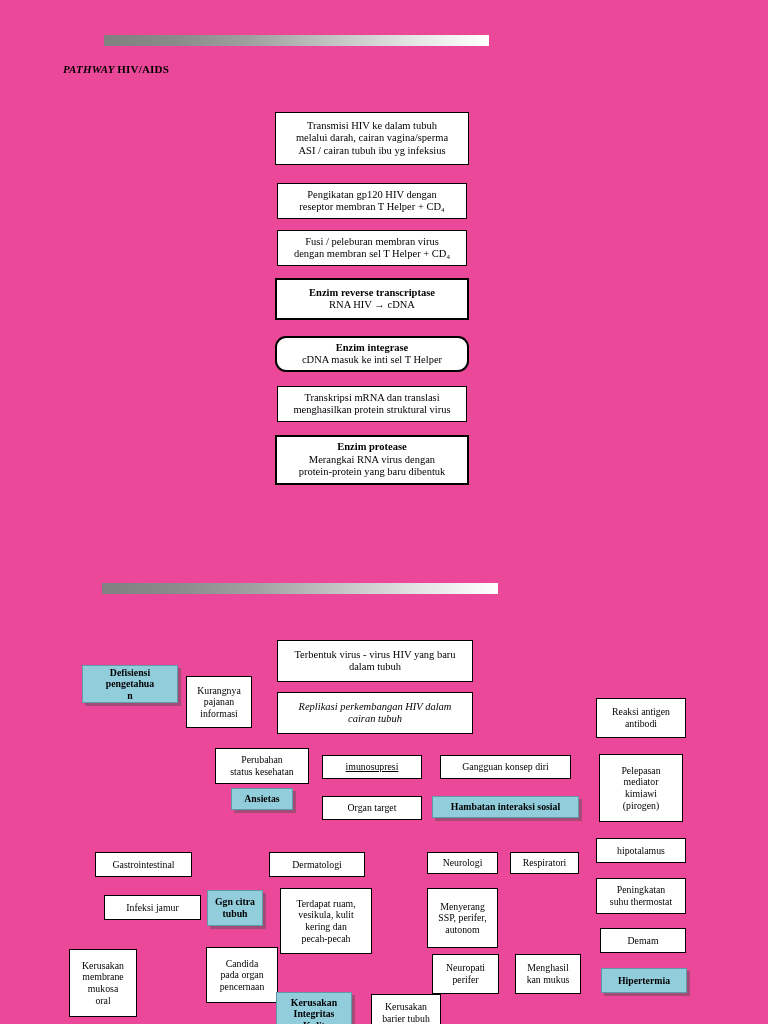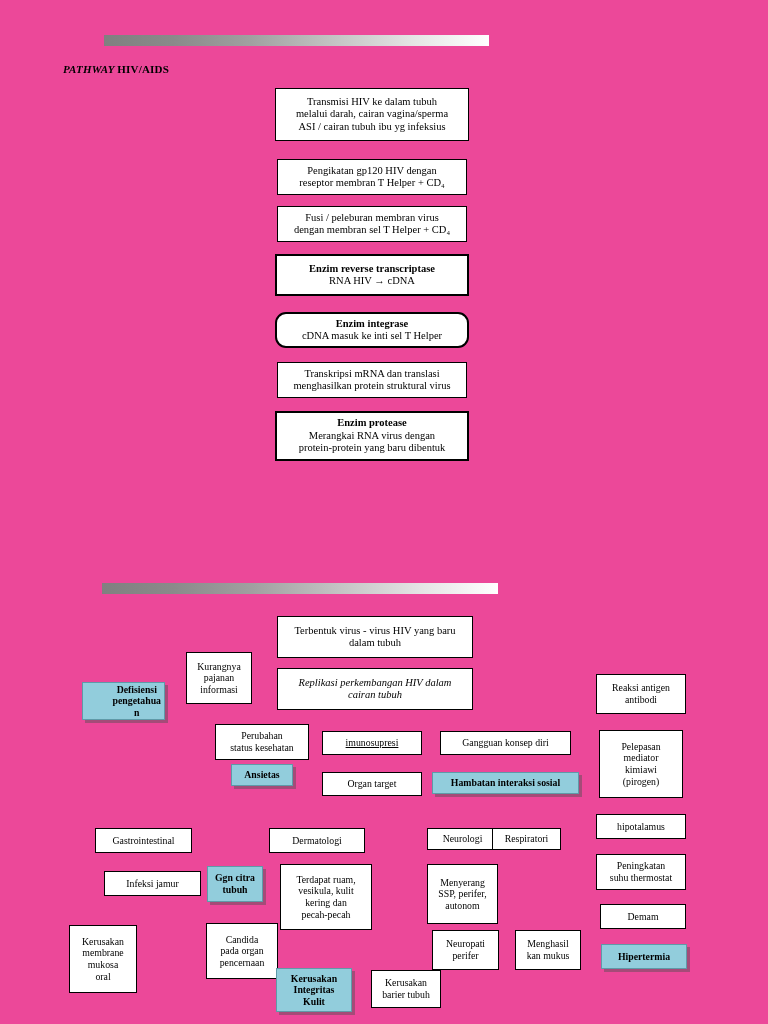--- a/index.html
+++ b/index.html
@@ -44,20 +44,21 @@
     box-sizing: border-box;
     border: 1px solid #000000;
     background: #ffffff;
     display: flex;
     align-items: center;
     justify-content: center;
     text-align: center;
     line-height: 1.18;
     font-size: 10.5px;
     padding: 10px 3px;
+    margin-top: 24px;
   }
   .box.thick { border-width: 2px; }
   .box .ttl { display: block; font-weight: 700; }
   .box .sub { display: block; font-weight: 400; }
 
   
   .box.hl {
     background: #92cddc;
     border: 1px solid #5f9aa8;
     font-weight: 700;
@@ -136,21 +137,21 @@
     </div>
   </div>
 
   <div class="box" style="left:277px; top:668px; width:196px; height:42px;font-style:italic;">
     <div>
       <span class="sub">Replikasi perkembangan HIV dalam</span>
       <span class="sub">cairan tubuh</span>
     </div>
   </div>
 
-  <div class="box hl small" style="left:82px; top:682px; width:83px; height:38px;justify-content:flex-end;">
+  <div class="box hl small" style="left:82px; top:641px; width:96px; height:38px;">
     <div>
       <span class="ttl">Defisiensi</span>
       <span class="ttl">pengetahua</span>
       <span class="ttl">n</span>
     </div>
   </div>
 
   <div class="box small" style="left:186px; top:652px; width:66px; height:52px;">
     <div>
       <span class="sub">Kurangnya</span>
@@ -226,21 +227,21 @@
   </div>
 
   <div class="box small" style="left:269px; top:828px; width:96px; height:25px;">
     <span class="sub">Dermatologi</span>
   </div>
 
   <div class="box small" style="left:427px; top:828px; width:71px; height:16px;">
     <span class="sub">Neurologi</span>
   </div>
 
-  <div class="box small" style="left:492px; top:828px; width:69px; height:18px;">
+  <div class="box small" style="left:510px; top:828px; width:69px; height:18px;">
     <span class="sub">Respiratori</span>
   </div>
 
   <div class="box small" style="left:104px; top:871px; width:97px; height:25px;">
     <span class="sub">Infeksi jamur</span>
   </div>
 
   <div class="box hl small" style="left:207px; top:866px; width:56px; height:36px;">
     <div>
       <span class="ttl">Ggn citra</span>

